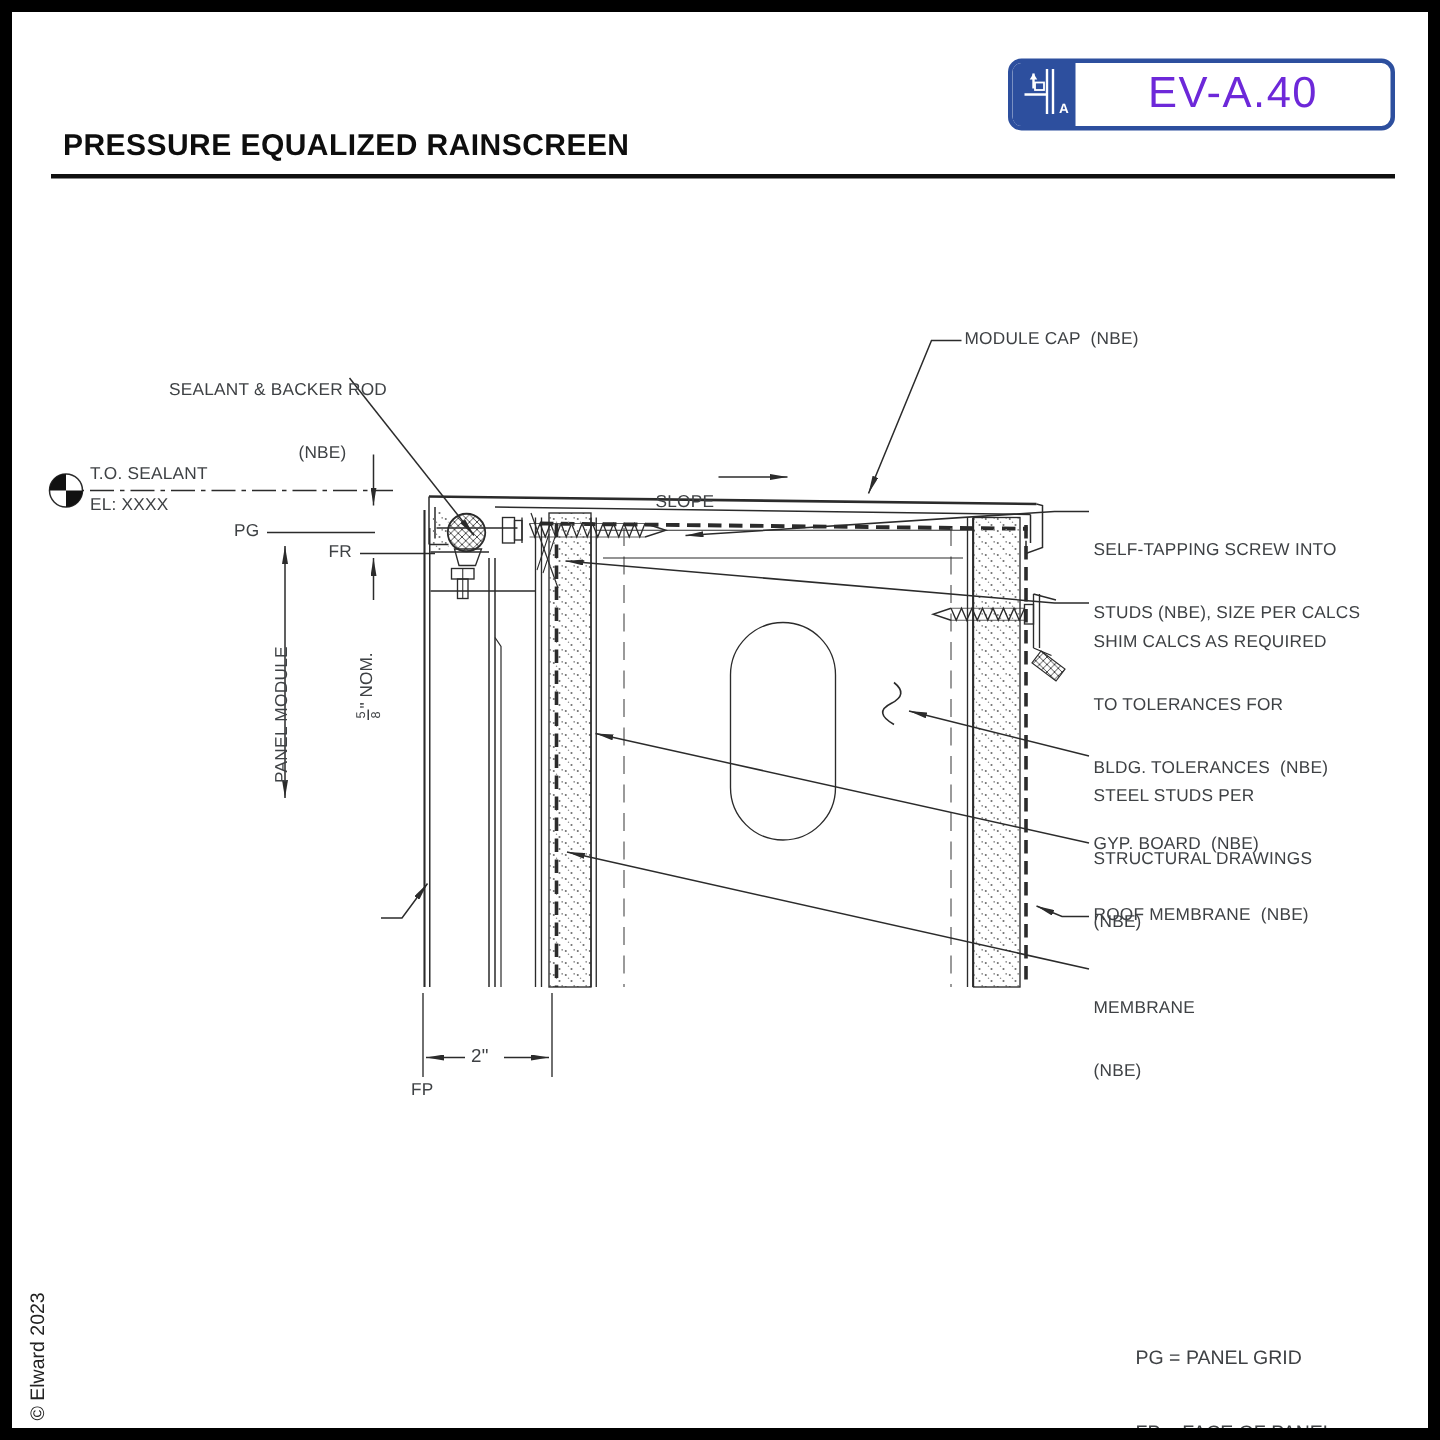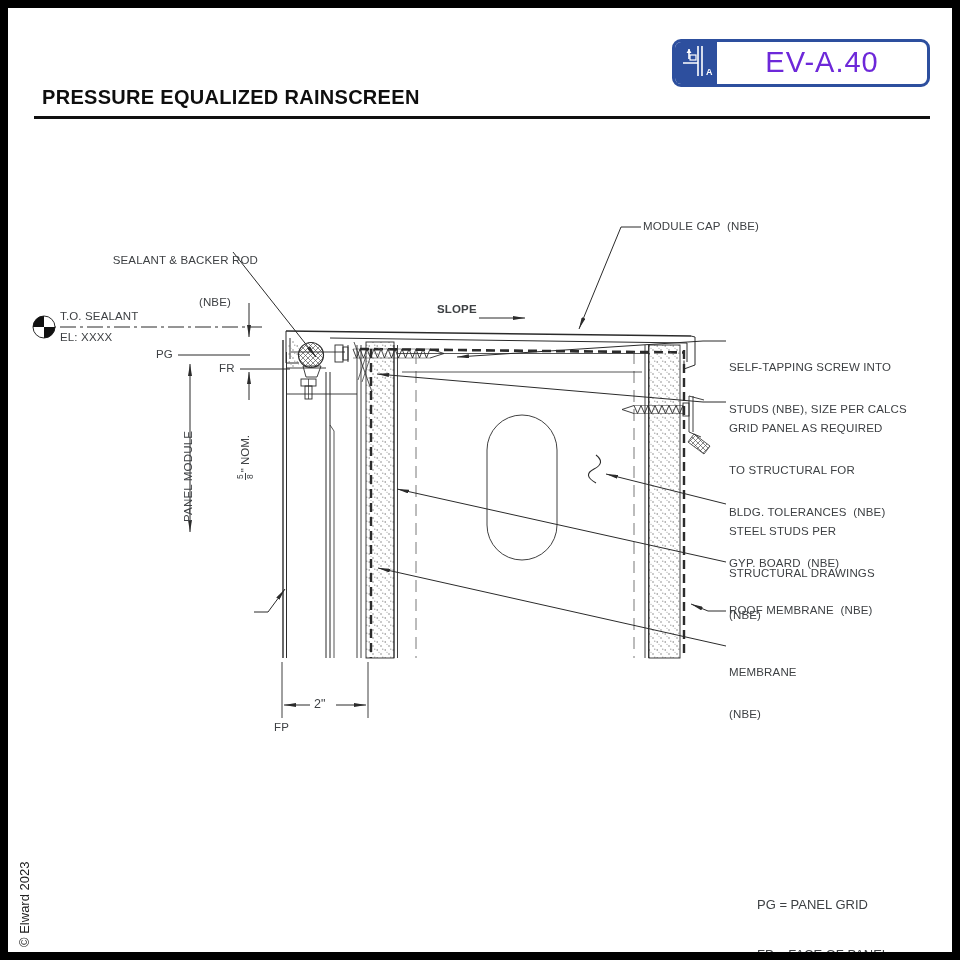--- a/index.html
+++ b/index.html
@@ -162,33 +162,33 @@
       </svg>
     </div>
     <div class="badge-code">EV-A.40</div>
   </div>
 
   <div class="lbl block right-align" style="left:52px;top:217px;width:198px;">
     <div>SEALANT &amp; BACKER ROD</div>
     <div style="padding-right:27px;">(NBE)</div>
   </div>
   <div class="lbl" style="left:635px;top:211px;">MODULE CAP  (NBE)</div>
-  <div class="lbl" style="left:429px;top:294px;font-weight:bold;">SLOPE</div>
+  <div class="lbl" style="left:429px;top:320px;">SLOPE</div>
   <div class="lbl" style="left:52px;top:301px;">T.O. SEALANT</div>
   <div class="lbl" style="left:52px;top:322px;">EL: XXXX</div>
   <div class="lbl" style="left:148px;top:339px;">PG</div>
   <div class="lbl" style="left:211px;top:353px;">FR</div>
 
   <div class="lbl block" style="left:721px;top:324px;">
     <div>SELF-TAPPING SCREW INTO</div>
     <div>STUDS (NBE), SIZE PER CALCS</div>
   </div>
   <div class="lbl block" style="left:721px;top:385px;">
-    <div>GRID PANEL AS REQUIRED</div>
-    <div>TO STRUCTURAL FOR</div>
+    <div>SHIM CALCS AS REQUIRED</div>
+    <div>TO TOLERANCES FOR</div>
     <div>BLDG. TOLERANCES  (NBE)</div>
   </div>
   <div class="lbl block" style="left:721px;top:488px;">
     <div>STEEL STUDS PER</div>
     <div>STRUCTURAL DRAWINGS</div>
     <div>(NBE)</div>
   </div>
   <div class="lbl" style="left:721px;top:548px;">GYP. BOARD  (NBE)</div>
   <div class="lbl" style="left:721px;top:595px;">ROOF MEMBRANE  (NBE)</div>
   <div class="lbl block" style="left:721px;top:629px;">

